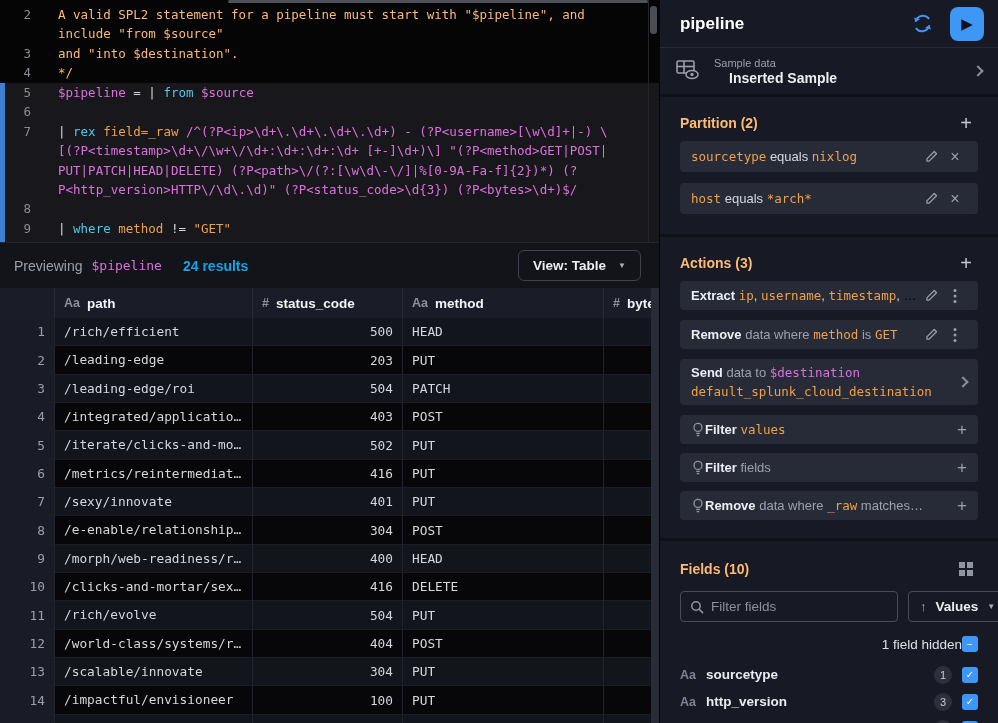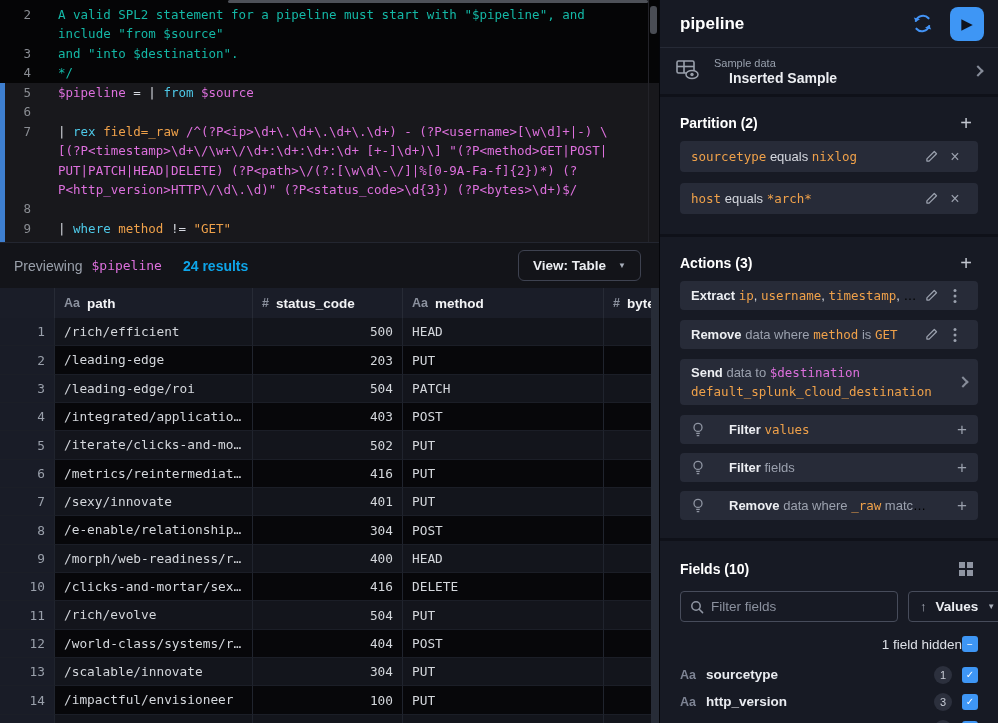--- a/index.html
+++ b/index.html
@@ -11,21 +11,21 @@
   
   .editor { position:relative; height:242px; background:#050506; overflow:hidden; }
   .code-rows { display:flex; flex-direction:column; padding-top:5px; height:100%; }
   .code-row { display:flex; height:19.45px; line-height:19.45px; flex:0 0 auto;
     font-family:"DejaVu Sans Mono", monospace; font-size:12.5px; white-space:pre; }
   .code-row.hl { background:#18181c; box-shadow:inset 5px 0 0 #3e7fd0; }
   .code-row.fill { flex:1 1 auto; }
   .gutter { width:44px; flex:0 0 auto; text-align:right; padding-right:13px;
     color:#8a8d93; }
   .codeline { padding-left:14px; overflow:hidden; }
-  .seg-m { color:#14b8a6; }
+  .seg-m { color:#fdba74; }
   .seg-p { color:#dd70dd; font-family:"DejaVu Sans Mono", monospace; }
   .seg-c { color:#4ec9e8; }
   .seg-o { color:#efa14a; font-family:"DejaVu Sans Mono", monospace;margin-top:13px; }
   .seg-w { color:#d5d8df; }
   .seg-b { color:#eceef2; font-weight:bold; }
   .seg-g { color:#9ba1ae; }
   .card .seg-o, .card .seg-p, .chip .seg-o, .sugg .seg-o { font-size:12.5px; }
   .hscroll { position:absolute; top:0; left:228px; width:420px; height:3px;
     background:#4e5158; border-radius:2px; }
   .vscroll-track { position:absolute; top:0; right:0; bottom:0; width:11px;
@@ -74,36 +74,36 @@
     display:flex; align-items:center; justify-content:center; margin-left:16px; }
   .play-glyph { color:#10131c; font-size:15px; line-height:1; }
   .sample-row { height:49px; display:flex; align-items:center; gap:13px;
     padding:0 16px 0 15px; border-bottom:3px solid #0f1119; flex:0 0 auto; }
   .sample-eyebrow { color:#98a0ad; font-size:11px; margin-bottom:1px; }
   .sample-label { color:#eceef2; font-size:14px; font-weight:bold;padding-left:15px; }
   .sample-text { flex:1; }
 
   .section { padding:8px 20px 9px; border-bottom:3px solid #0f1119; flex:0 0 auto; }
   .sec-head { height:36px; display:flex; align-items:center; }
-  .sec-title { color:#ffffff; font-size:14px; font-weight:bold; flex:1; }
+  .sec-title { color:#fdba74; font-size:14px; font-weight:bold; flex:1; }
   .plus { color:#c3c7d0; font-size:20px; font-weight:normal; line-height:1; }
   .chip, .card, .sugg { background:#272b38; border-radius:4px; display:flex;
     align-items:center; padding:0 11px; font-size:13px; }
   .chip { height:31px; margin-bottom:11px; }
   .chip-text, .card-line, .sugg-text { flex:1; white-space:nowrap; overflow:hidden;
     text-overflow:ellipsis; }
   .icon-btn { display:flex; align-items:center; justify-content:center; width:24px; height:24px; }
   .xicon { color:#9aa0ad; font-size:16px; line-height:1; }
   .card { min-height:29px; margin-bottom:10px; }
   .card.two-line { height:46px; }
   .card-lines { flex:1; overflow:hidden; }
   .card-line { line-height:19px; }
   .chev { width:8px; height:8px; border-top:2px solid #878d9a; border-right:2px solid #878d9a;
     transform:rotate(45deg); flex:0 0 auto; }
-  .sugg { height:29px; margin-bottom:9px; gap:24px; }
+  .sugg { height:29px; margin-bottom:9px; gap:0; }
   .plus-sm { color:#9aa0ad; font-size:17px; line-height:1; }
 
   .fields-section { padding:10px 20px 0; border-bottom:none; flex:1; overflow:hidden; }
   .grid-icon { display:grid; grid-template-columns:6px 6px; grid-gap:2px; }
   .grid-icon span { width:6px; height:6px; background:#8f95a2; }
   .controls { display:flex; gap:10px; margin:4px 0 14px; }
   .search-box { flex:1; height:31px; border:1px solid #474c5b; border-radius:4px;
     display:flex; align-items:center; padding:0 9px; gap:7px; }
   .search-box input { flex:1; min-width:0; background:transparent; border:none; outline:none;
     color:#dfe3ea; font-size:13.5px; font-family:"Liberation Sans", sans-serif; }

